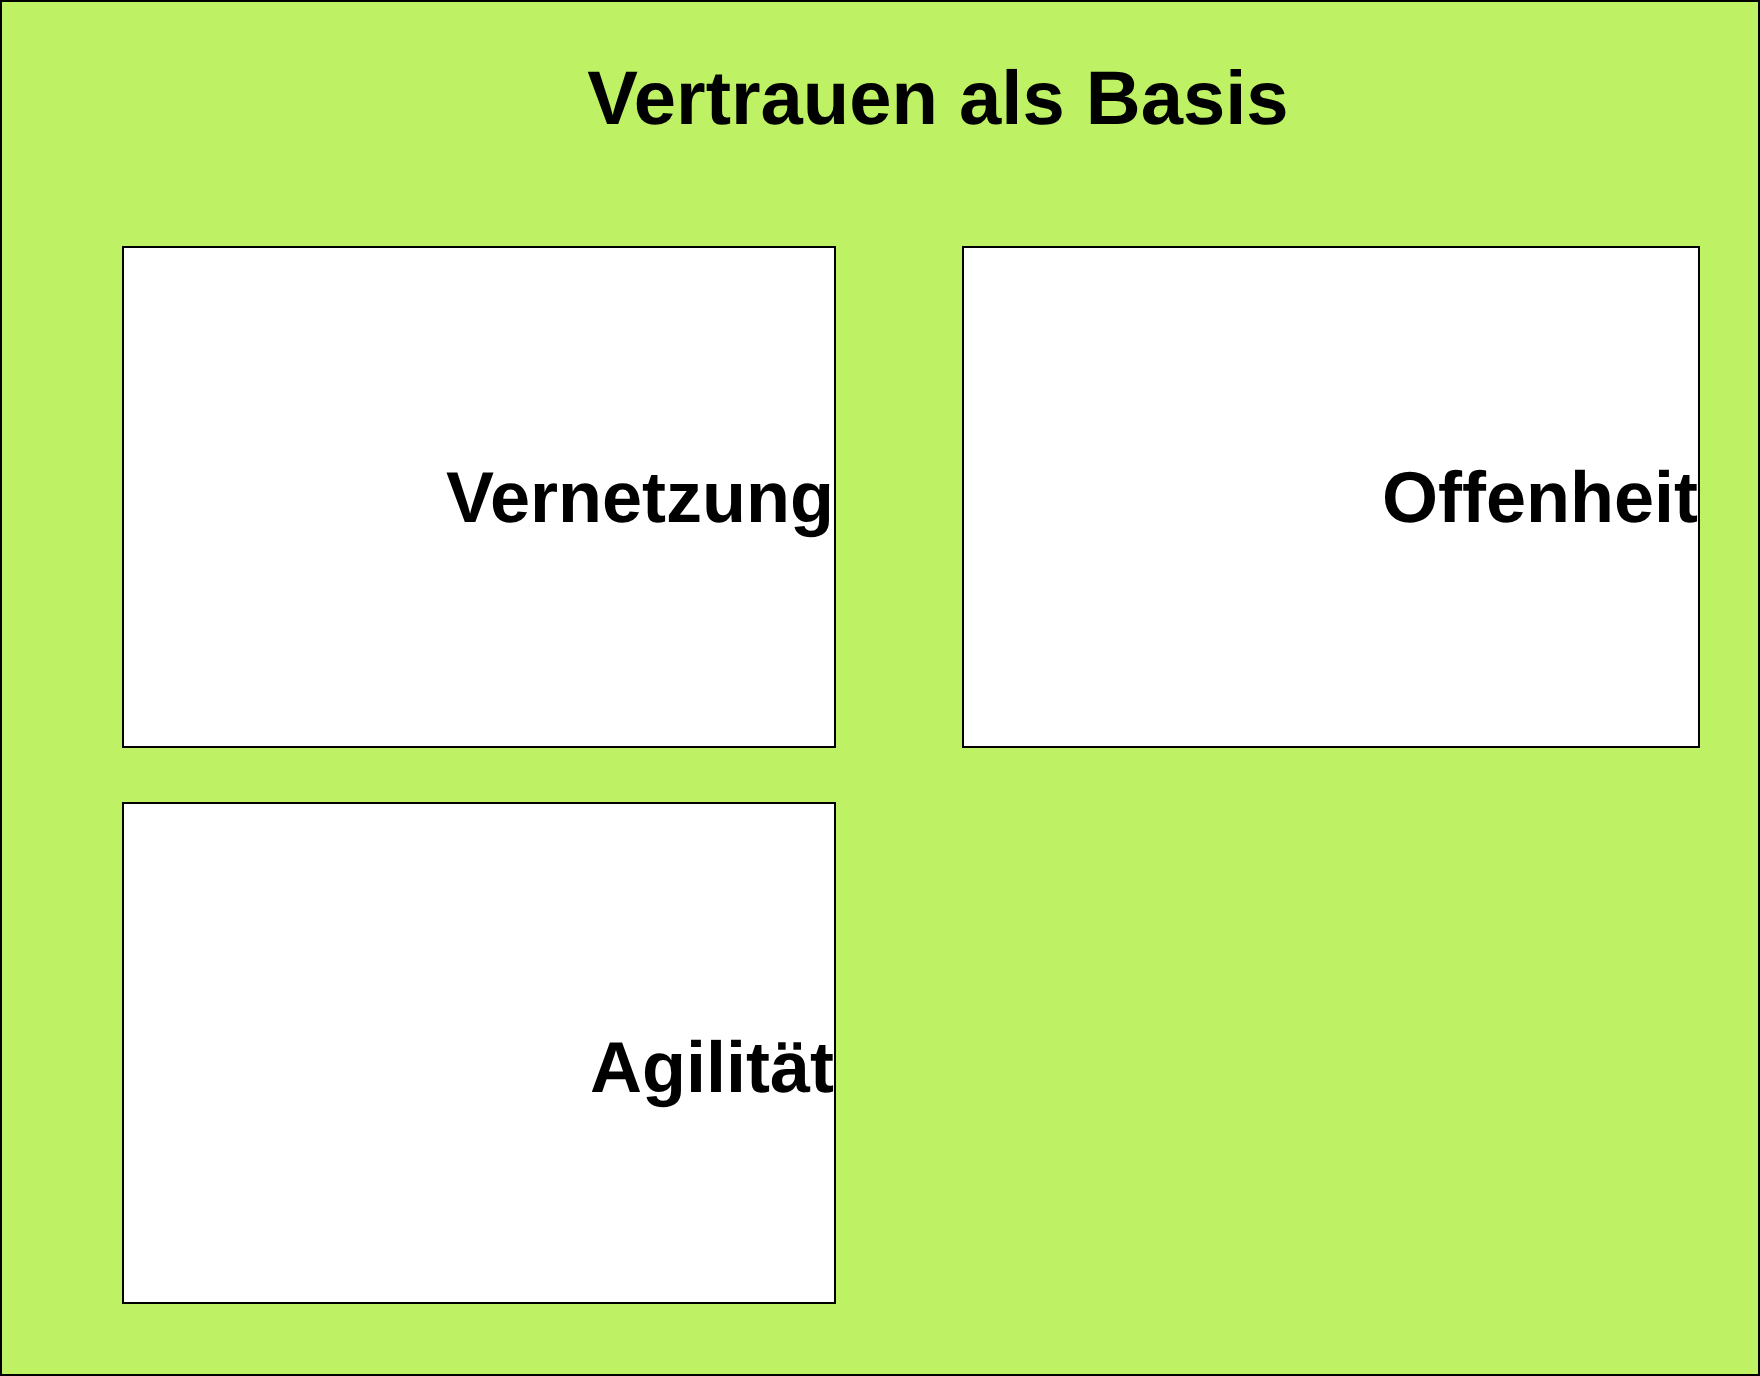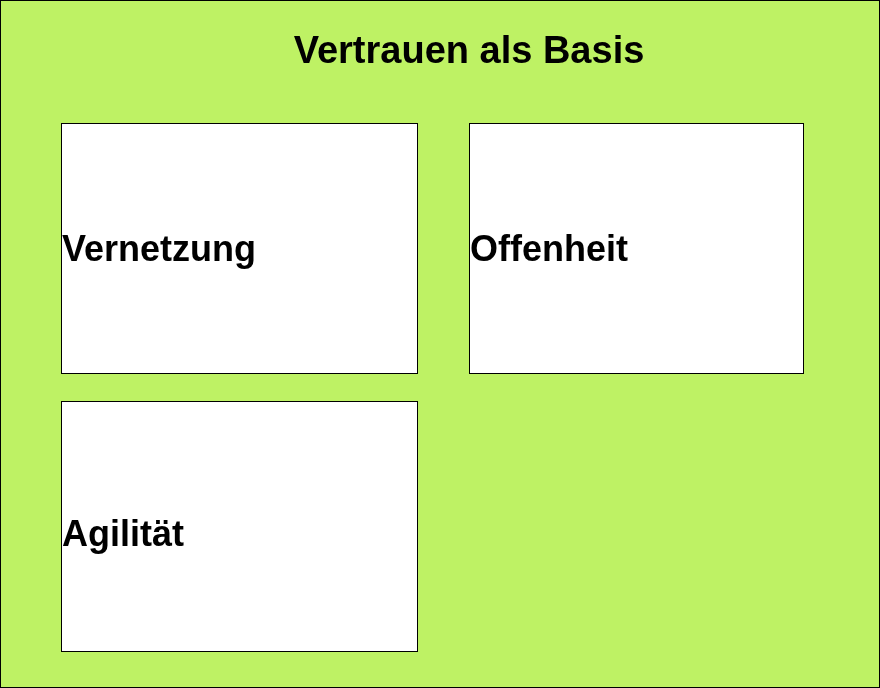--- a/index.html
+++ b/index.html
@@ -13,37 +13,37 @@
       background: #bef264; border: 1px solid #000;
     }
     .title {
       position: absolute; left: 0; top: 24px; width: 936px;
       text-align: center; font-weight: bold; font-size: 38px; color: #000;
       line-height: 50px;
     }
     .box {
       position: absolute; background: #ffffff; border: 1px solid #000;
       box-sizing: border-box;
-      display: flex; align-items: center; justify-content: flex-start;
+      display: flex; align-items: center; justify-content: flex-end;
     }
     .box-label {
       font-weight: bold; font-size: 36px; color: #000; line-height: 40px;
     }
   </style>
 </head>
 <body>
 
 <div class="frame">
   <div class="title">Vertrauen als Basis</div>
 
   <div class="box" style="left:60px; top:122px; width:357px; height:251px;">
     <span class="box-label">Vernetzung</span>
   </div>
 
-  <div class="box" style="left:468px; top:122px; width:335px; height:251px;">
+  <div class="box" style="left:480px; top:122px; width:369px; height:251px;">
     <span class="box-label">Offenheit</span>
   </div>
 
   <div class="box" style="left:60px; top:400px; width:357px; height:251px;">
     <span class="box-label" style="position:relative; top:7px;">Agilität</span>
   </div>
 
 </div>
 
 </body></html>

